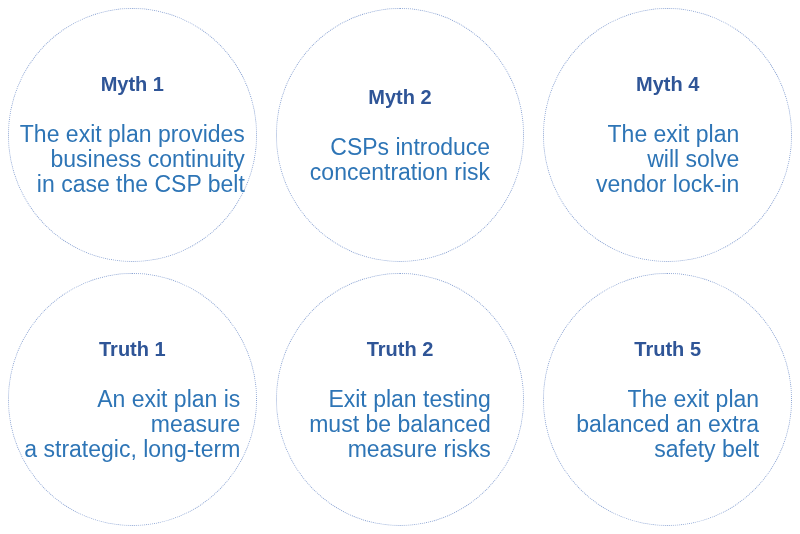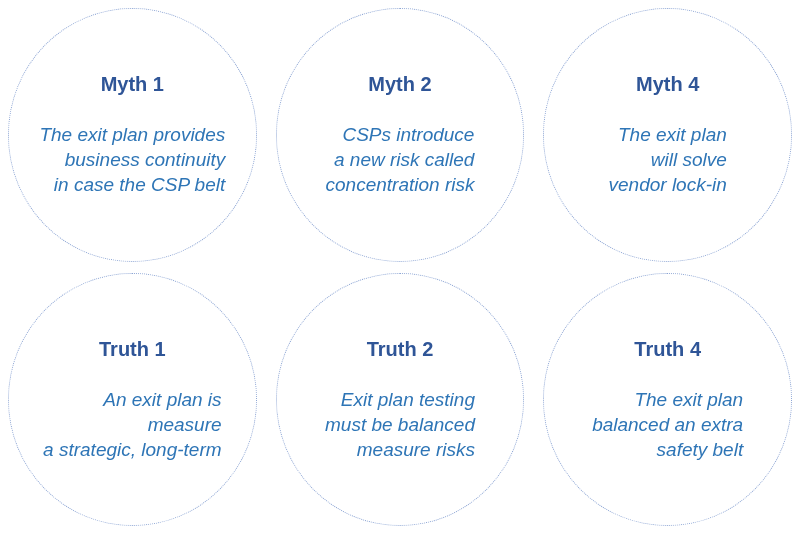--- a/index.html
+++ b/index.html
@@ -36,24 +36,23 @@
     background: #ffffff;
   }
   .circle-title {
     font-size: 20px;
     font-weight: bold;
     color: #2f5597;
     line-height: 25px;
     margin-bottom: 25px;
   }
   .circle-body {
-    font-size: 19px;
+    font-size: 23px;
     color: #2e75b6;
     line-height: 25px;
-    font-style: italic;
   }
   .circle-body span { display: block; }
 </style>
 </head>
 <body>
 
 <div class="grid">
 
   <div class="cell">
     <div class="circle">
@@ -64,21 +63,20 @@
         <span>in case the CSP belt</span>
       </div>
     </div>
   </div>
 
   <div class="cell">
     <div class="circle">
       <div class="circle-title">Myth 2</div>
       <div class="circle-body">
         <span>CSPs introduce</span>
-        <span>a new risk called</span>
         <span>concentration risk</span>
       </div>
     </div>
   </div>
 
   <div class="cell">
     <div class="circle">
       <div class="circle-title">Myth 4</div>
       <div class="circle-body">
         <span>The exit plan</span>
@@ -105,21 +103,21 @@
       <div class="circle-body">
         <span>Exit plan testing</span>
         <span>must be balanced</span>
         <span>measure risks</span>
       </div>
     </div>
   </div>
 
   <div class="cell">
     <div class="circle">
-      <div class="circle-title">Truth 4</div>
+      <div class="circle-title">Truth 5</div>
       <div class="circle-body">
         <span>The exit plan</span>
         <span>balanced an extra</span>
         <span>safety belt</span>
       </div>
     </div>
   </div>
 
 </div>
 

